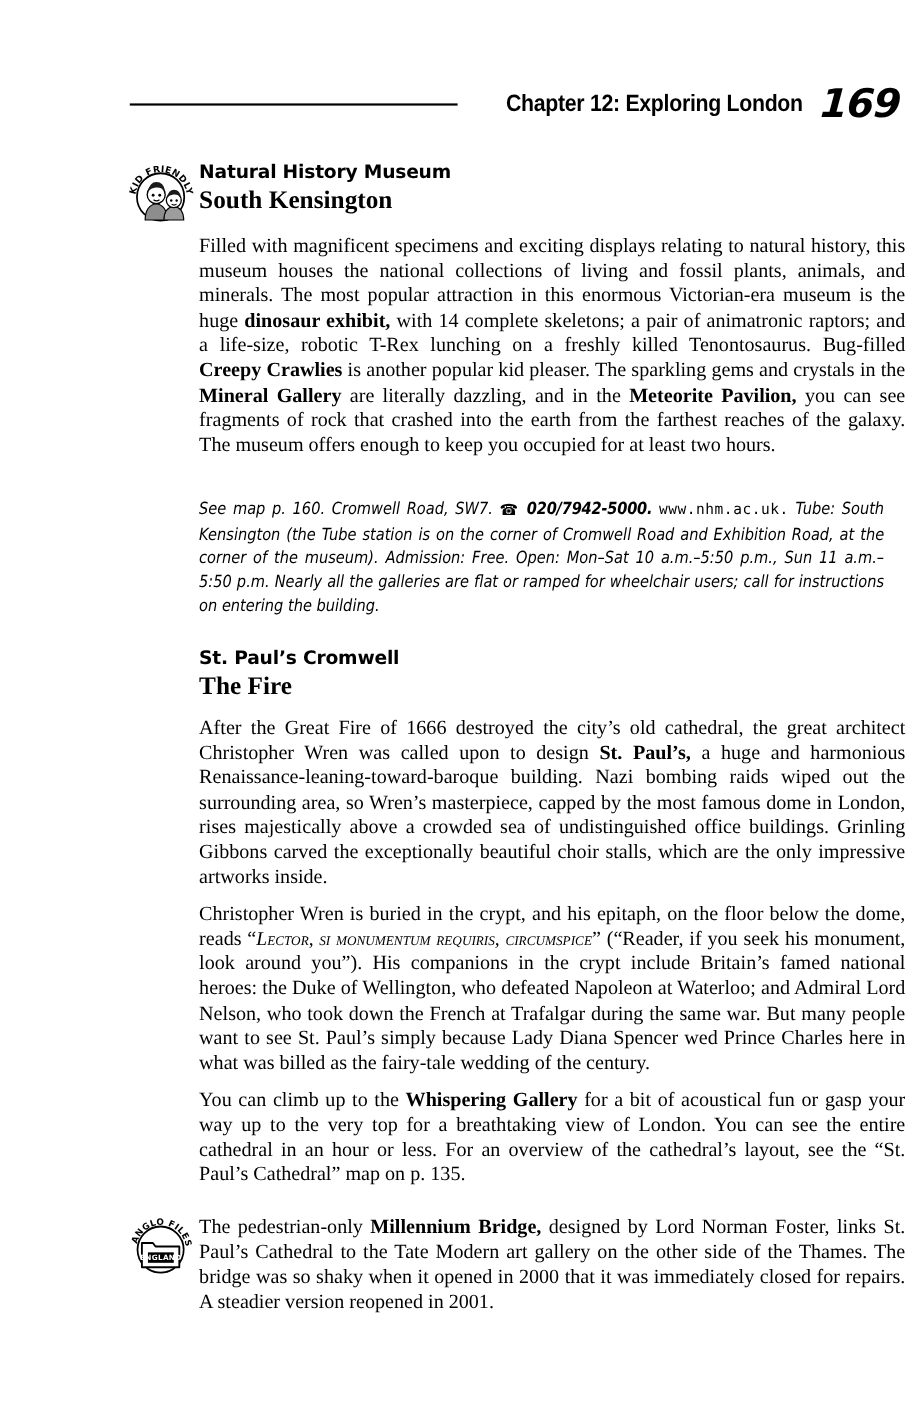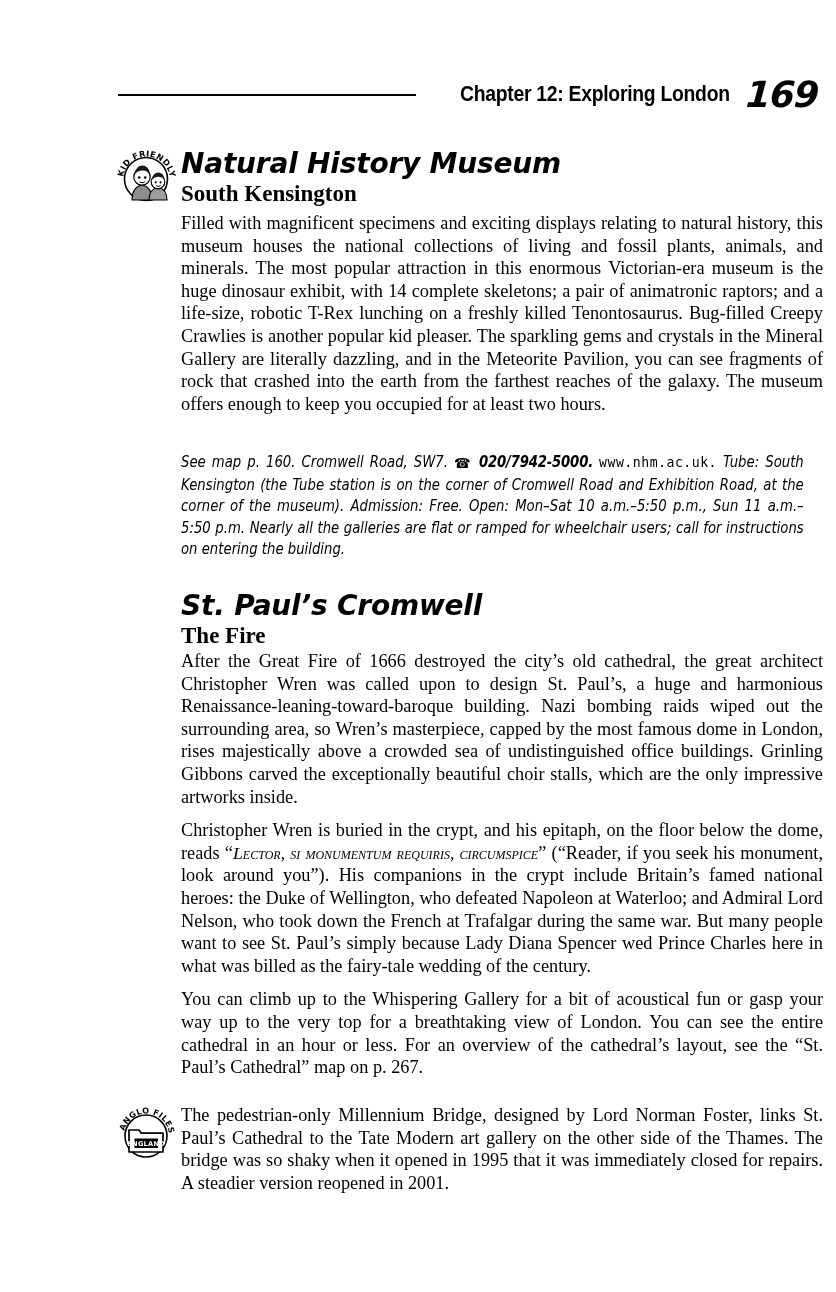--- a/index.html
+++ b/index.html
@@ -69,22 +69,21 @@
   .body-col {
     position: absolute;
     left: 148px;
     width: 642px;
   }
 
   
   .head-main {
     font-family: "DejaVu Sans", "Liberation Sans", sans-serif;
     font-weight: bold;
-    font-style: italic;
-    font-size: 28px;
+    font-size: 17px;
     line-height: 1.12;
     letter-spacing: -0.2px;
     margin: 0 0 2px 0;
   }
   .head-sub {
     font-family: "Liberation Serif", "DejaVu Serif", serif;
     font-weight: bold;
     font-size: 23px;
     line-height: 1.15;
     margin: 0;
@@ -93,21 +92,21 @@
   
   p.body {
     font-size: 18.3px;
     line-height: 22.6px;
     text-align: justify;
     margin: 0 0 11px 0;
     -webkit-hyphens: none;
     hyphens: none;
   }
   p.body:last-child { margin-bottom: 0; }
-  p.body b { font-weight: normal; }
+  p.body b { font-weight: bold; }
 
   .smallcaps {
     font-variant: small-caps;
     font-size: 0.97em;
     font-style: italic;
   }
 
   
   .infoblock {
     font-family: "DejaVu Sans Condensed", "Liberation Sans", "DejaVu Sans", sans-serif;
@@ -210,36 +209,36 @@
   </div>
 
   <div class="body-col" id="sec-stp-heading">
     <div class="head-main">St. Paul’s Cromwell</div>
     <div class="head-sub">The Fire</div>
   </div>
 
   <div class="body-col" id="sec-stp-body">
     <p class="body"><span>After the Great Fire of 1666 destroyed the city’s old cathedral, the great architect Christopher Wren was called upon to design </span><b>St. Paul’s,</b><span> a huge and harmonious Renaissance-leaning-toward-baroque building. Nazi bombing raids wiped out the surrounding area, so Wren’s masterpiece, capped by the most famous dome in London, rises majestically above a crowded sea of undistinguished office buildings. Grinling Gibbons carved the exceptionally beautiful choir stalls, which are the only impressive artworks inside.</span></p>
     <p class="body"><span>Christopher Wren is buried in the crypt, and his epitaph, on the floor below the dome, reads “</span><span class="smallcaps">Lector, si monumentum requiris, circumspice</span><span>” (“Reader, if you seek his monument, look around you”). His companions in the crypt include Britain’s famed national heroes: the Duke of Wellington, who defeated Napoleon at Waterloo; and Admiral Lord Nelson, who took down the French at Trafalgar during the same war. But many people want to see St. Paul’s simply because Lady Diana Spencer wed Prince Charles here in what was billed as the fairy-tale wedding of the century.</span></p>
-    <p class="body"><span>You can climb up to the </span><b>Whispering Gallery</b><span> for a bit of acoustical fun or gasp your way up to the very top for a breathtaking view of London. You can see the entire cathedral in an hour or less. For an overview of the cathedral’s layout, see the “St. Paul’s Cathedral” map on p. 267.</span></p>
+    <p class="body"><span>You can climb up to the </span><b>Whispering Gallery</b><span> for a bit of acoustical fun or gasp your way up to the very top for a breathtaking view of London. You can see the entire cathedral in an hour or less. For an overview of the cathedral’s layout, see the “St. Paul’s Cathedral” map on p. 135.</span></p>
   </div>
 
   <div class="icon-wrap" id="icon-anglo-files">
     <svg width="62" height="62" viewBox="0 0 62 62" aria-hidden="true">
       <defs>
         <path id="ringpath-anglo" d="M 9,32 A 22.5,22.5 0 0 1 54,32" fill="none"></path>
       </defs>
       <circle cx="31" cy="32" r="21" fill="#ffffff" stroke="#000000" stroke-width="1.6"></circle>
 
       <path d="M14 30 l0 -4 l10 0 l2.4 3.2 l21.6 0 l0 18.8 l-34 0 z" fill="#ffffff" stroke="#000000" stroke-width="1.7" stroke-linejoin="round"></path>
       <rect x="19.5" y="34.5" width="23.5" height="9.5" fill="#000000"></rect>
       <text x="31.2" y="41.7" text-anchor="middle" font-family="DejaVu Sans, sans-serif" font-size="6.6" font-weight="bold" fill="#ffffff" letter-spacing="0.3">ENGLAND</text>
       <text font-family="DejaVu Sans, sans-serif" font-size="8" font-weight="bold" fill="#000" letter-spacing="0.4">
         <textPath href="#ringpath-anglo" startOffset="7%">ANGLO FILES</textPath>
       </text>
     </svg>
   </div>
 
   <div class="body-col" id="sec-anglo-body">
-    <p class="body"><span>The pedestrian-only </span><b>Millennium Bridge,</b><span> designed by Lord Norman Foster, links St. Paul’s Cathedral to the Tate Modern art gallery on the other side of the Thames. The bridge was so shaky when it opened in 1995 that it was immediately closed for repairs. A steadier version reopened in 2001.</span></p>
+    <p class="body"><span>The pedestrian-only </span><b>Millennium Bridge,</b><span> designed by Lord Norman Foster, links St. Paul’s Cathedral to the Tate Modern art gallery on the other side of the Thames. The bridge was so shaky when it opened in 2000 that it was immediately closed for repairs. A steadier version reopened in 2001.</span></p>
   </div>
 
 </div>
 
 </body></html>

